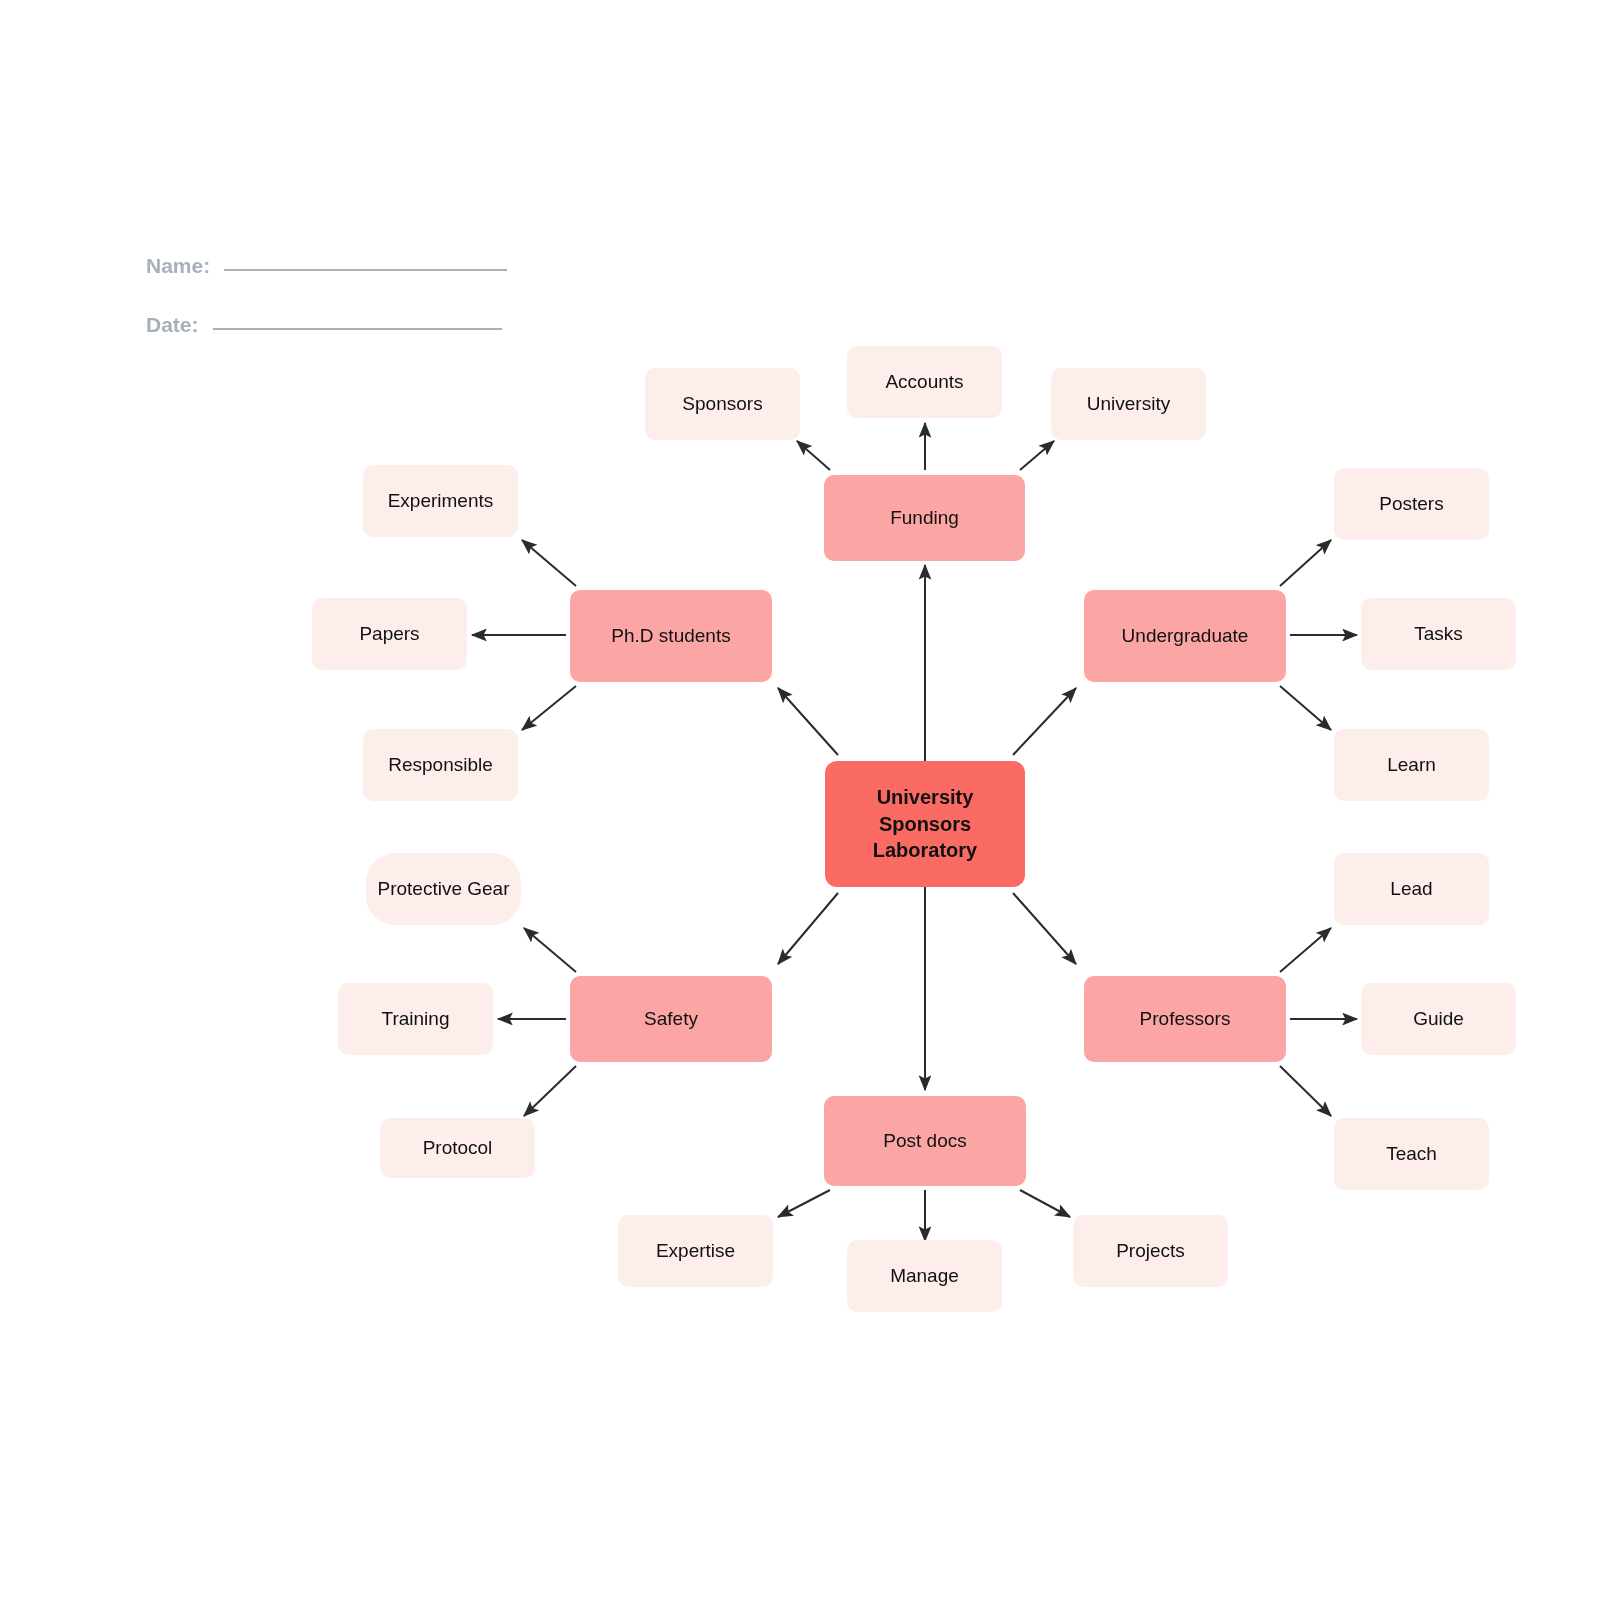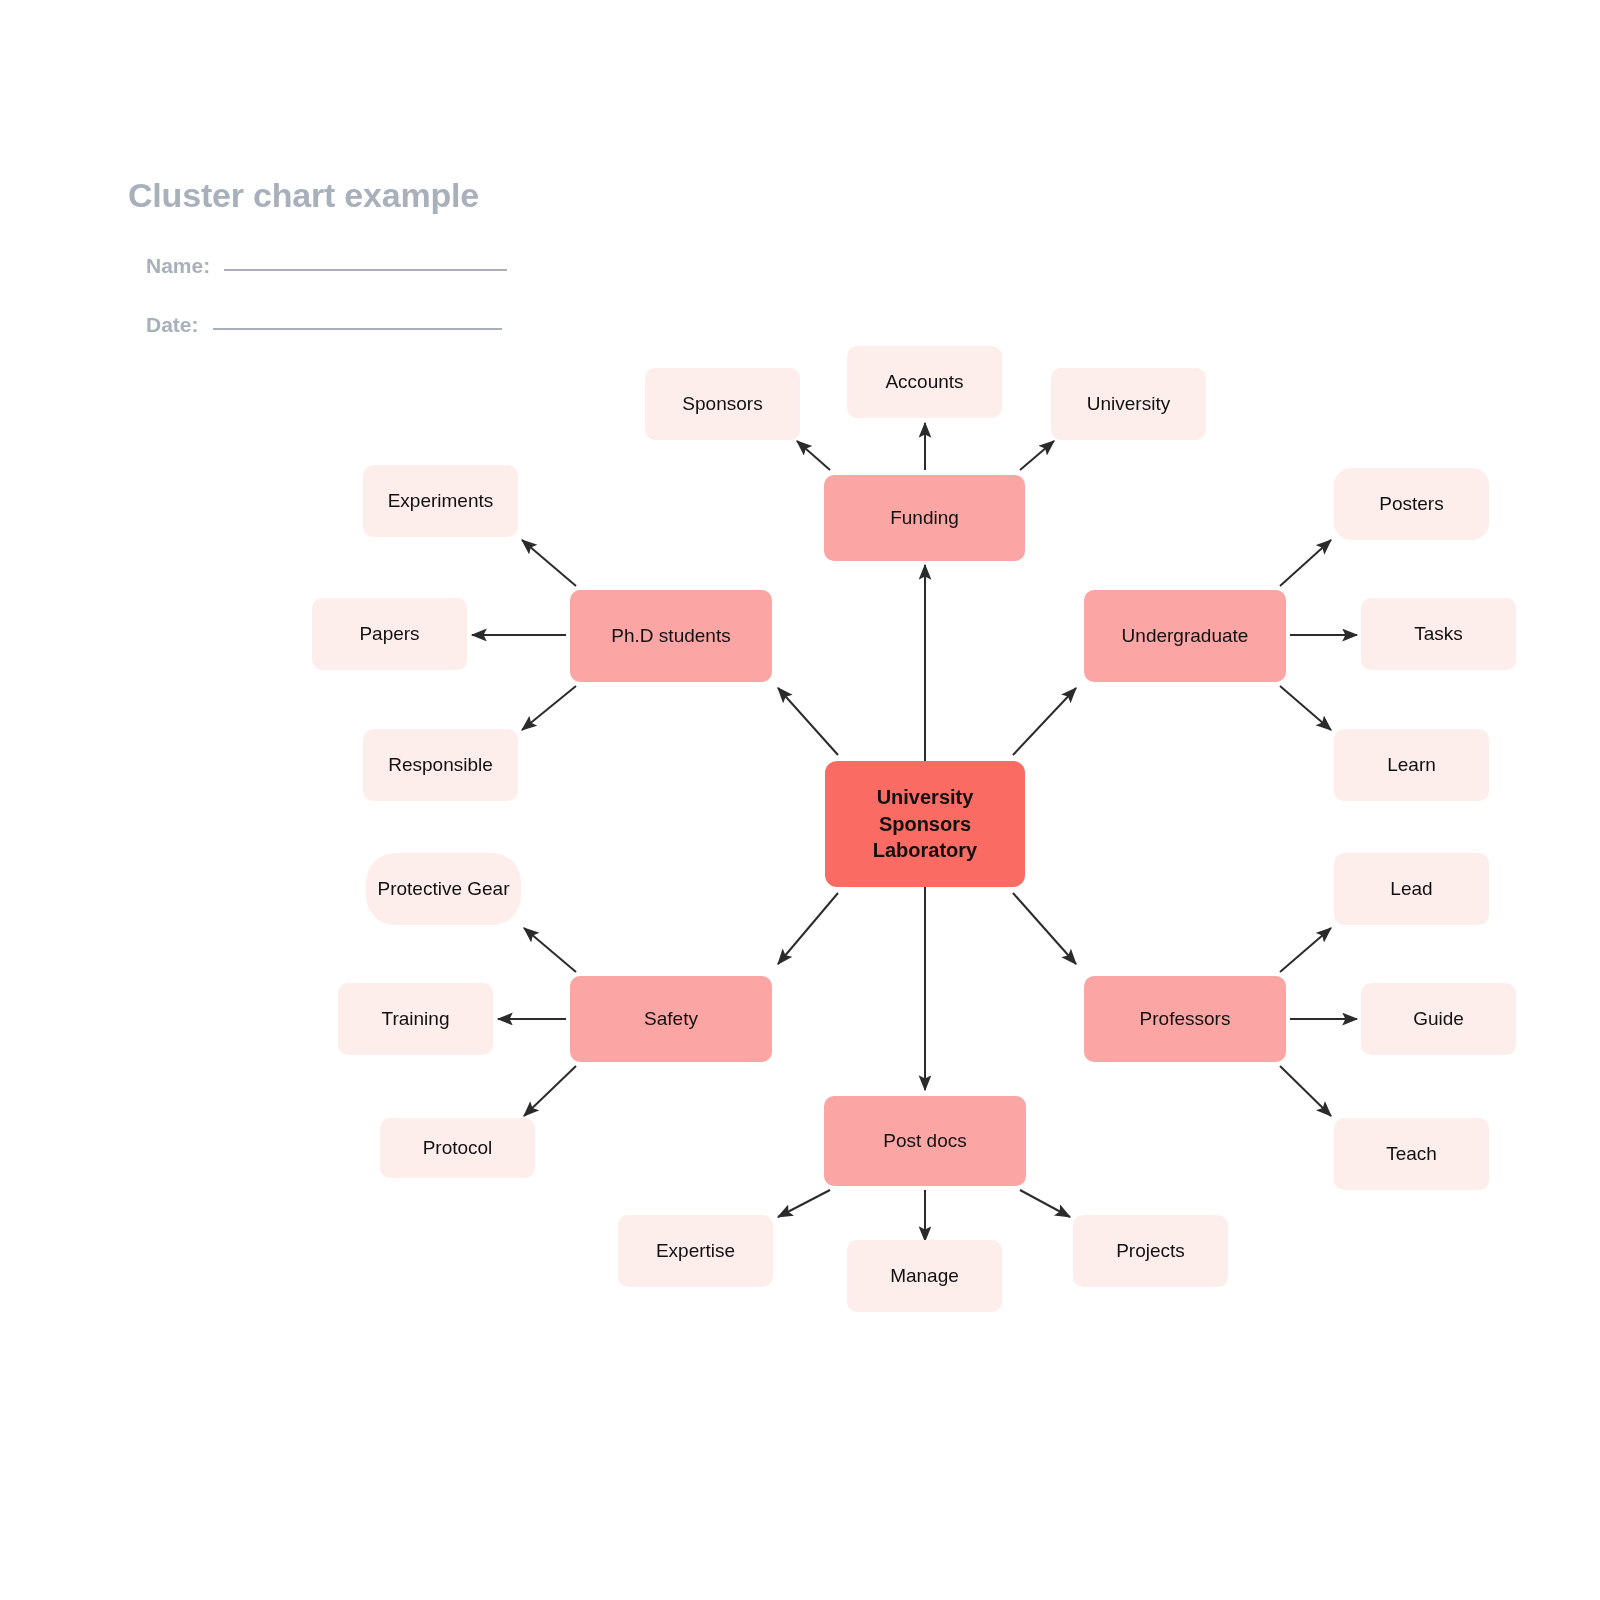--- a/index.html
+++ b/index.html
@@ -54,21 +54,20 @@
     border-radius:12px;
   }
   .node.branch{background:#fca5a5;}
   .node.leaf{background:#fdeeec;}
 </style>
 </head>
 <body>
 
 <div id="canvas">
 
-  <div class="title">Cluster chart example</div>
 
   <div class="field field-name">
     <span>Name:</span>
     <span class="rule rule-name"></span>
   </div>
 
   <div class="field field-date">
     <span>Date:</span>
     <span class="rule rule-date"></span>
   </div>
@@ -131,21 +130,21 @@
       </div>
       <div class="node leaf" style="left: 312px; top: 598px; width: 155px; height: 72px;">
         <span>Papers</span>
       </div>
       <div class="node leaf" style="left: 363px; top: 729px; width: 155px; height: 72px;">
         <span>Responsible</span>
       </div>
       <div class="node branch" style="left: 1084px; top: 590px; width: 202px; height: 92px;">
         <span>Undergraduate</span>
       </div>
-      <div class="node leaf" style="left: 1334px; top: 468px; width: 155px; height: 72px; border-radius: 17px;">
+      <div class="node leaf" style="left: 1334px; top: 468px; width: 155px; height: 72px;">
         <span>Posters</span>
       </div>
       <div class="node leaf" style="left: 1361px; top: 598px; width: 155px; height: 72px;">
         <span>Tasks</span>
       </div>
       <div class="node leaf" style="left: 1334px; top: 729px; width: 155px; height: 72px;">
         <span>Learn</span>
       </div>
       <div class="node branch" style="left: 570px; top: 976px; width: 202px; height: 86px;">
         <span>Safety</span>

